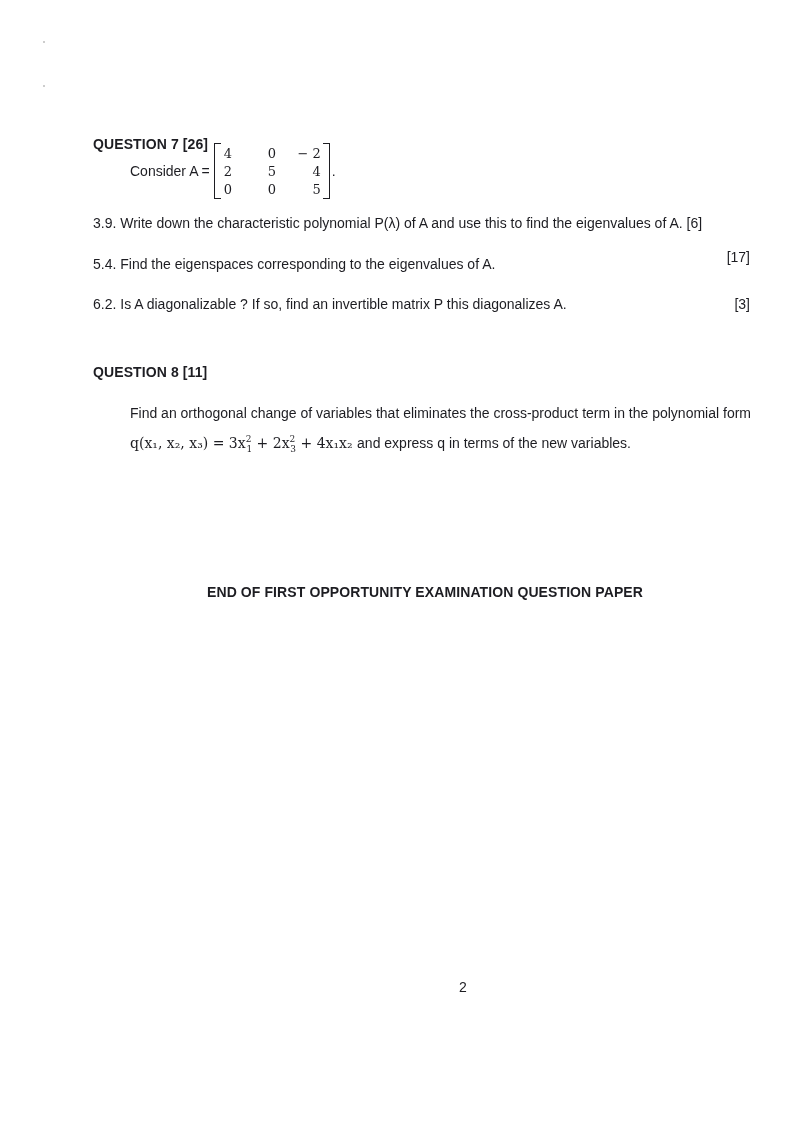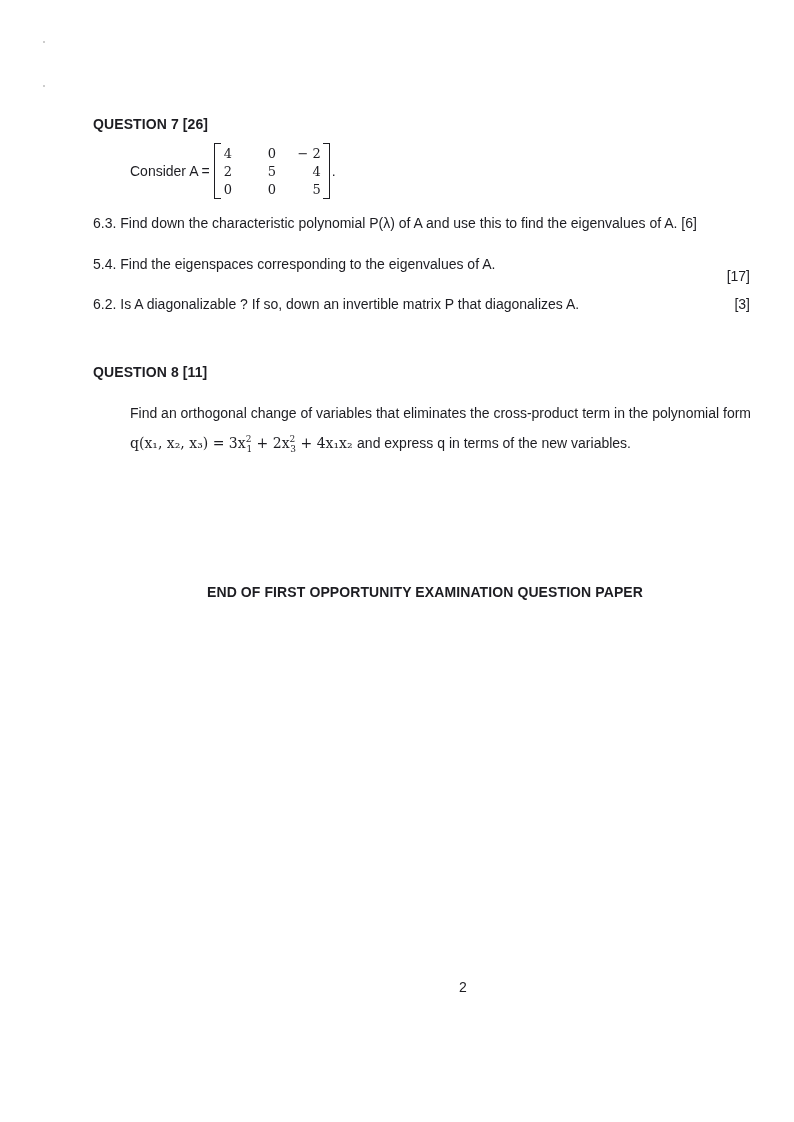--- a/index.html
+++ b/index.html
@@ -22,21 +22,21 @@
   .item { position: absolute; left: 93px; font-size: 14px; }
   sub, sup { font-size: 9px; }
   .dot { position: absolute; width: 2px; height: 2px; background: #bdbdbd; border-radius: 1px; }
 </style>
 </head>
 <body>
 
 <div class="dot" style="left:43px;top:41px;"></div>
 <div class="dot" style="left:43px;top:85px;"></div>
 
-<div class="abs heading" style="left:93px;top:116px;">QUESTION 7 [26]</div>
+<div class="abs heading" style="left:93px;top:136px;">QUESTION 7 [26]</div>
 
 <div class="abs" style="left:93px;top:143px;display:flex;align-items:center;">
   <span class="body-text" style="margin-right:4px;">Consider A =</span>
   <div class="matrix-wrap">
     <div class="bracket left"></div>
     <div class="matrix">
       <span class="c0">4</span>
       <span>0</span>
       <span class="c2">− 2</span>
       <span class="c0">2</span>
@@ -45,34 +45,34 @@
       <span class="c0">0</span>
       <span>0</span>
       <span class="c2">5</span>
     </div>
     <div class="bracket right"></div>
   </div>
   <span class="body-text" style="margin-left:2px;">.</span>
 </div>
 
 <div class="item" style="top:215px;">
-  <span>6.3.</span>
-  <span>Find down the characteristic polynomial P(λ) of A and use this to find the eigenvalues of A.</span>
+  <span>3.9.</span>
+  <span>Write down the characteristic polynomial P(λ) of A and use this to find the eigenvalues of A.</span>
   <span>[6]</span>
 </div>
 
 <div class="item" style="top:256px;">
   <span>5.4.</span>
   <span>Find the eigenspaces corresponding to the eigenvalues of A.</span>
 </div>
-<div class="mark" style="top:268px;">[17]</div>
+<div class="mark" style="top:249px;">[17]</div>
 
 <div class="item" style="top:296px;">
   <span>6.2.</span>
-  <span>Is A diagonalizable ? If so, down an invertible matrix P that diagonalizes A.</span>
+  <span>Is A diagonalizable ? If so, find an invertible matrix P this diagonalizes A.</span>
 </div>
 <div class="mark" style="top:296px;">[3]</div>
 
 <div class="abs heading" style="left:93px;top:364px;">QUESTION 8 [11]</div>
 
 <div class="abs body-text" style="left:93px;top:405px;">Find an orthogonal change of variables that eliminates the cross-product term in the polynomial form</div>
 
 <div class="abs body-text" style="left:93px;top:434px;white-space:nowrap;">
   <span class="serif">
     <span>q(x₁, x₂, x₃) =</span>

